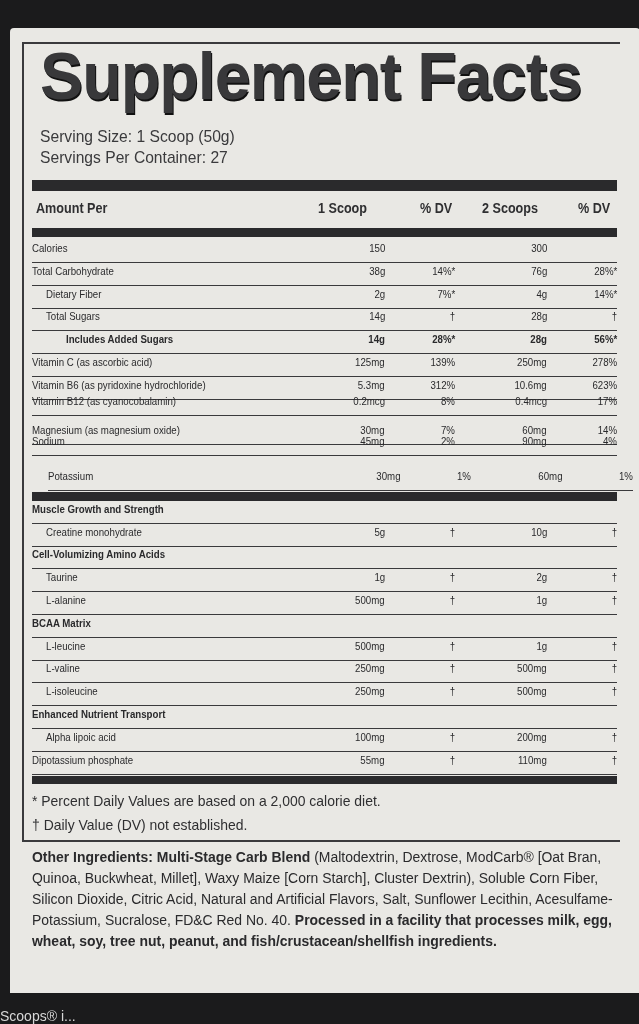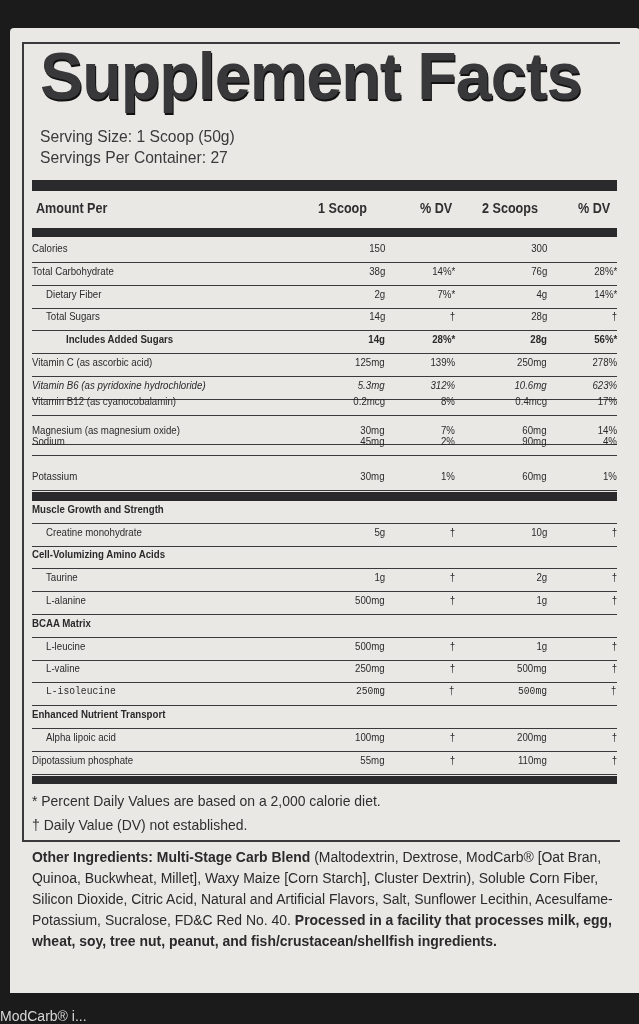--- a/index.html
+++ b/index.html
@@ -115,21 +115,21 @@
       <span class="c v2">28g</span>
       <span class="c d2">56%*</span>
     </div>
     <div class="row" style="top: 354px;">
       <span class="c name">Vitamin C (as ascorbic acid)</span>
       <span class="c v1">125mg</span>
       <span class="c d1">139%</span>
       <span class="c v2">250mg</span>
       <span class="c d2">278%</span>
     </div>
-    <div class="row" style="top: 376.8px; font-style: italic;">
+    <div class="row" style="top: 376.8px;">
       <span class="c name">Vitamin B6 (as pyridoxine hydrochloride)</span>
       <span class="c v1">5.3mg</span>
       <span class="c d1">312%</span>
       <span class="c v2">10.6mg</span>
       <span class="c d2">623%</span>
     </div>
     <div class="row" style="top: 393px; text-align: center;">
       <span class="c name">Vitamin B12 (as cyanocobalamin)</span>
       <span class="c v1">0.2mcg</span>
       <span class="c d1">8%</span>
@@ -143,21 +143,21 @@
       <span class="c v2">60mg</span>
       <span class="c d2">14%</span>
     </div>
     <div class="row" style="top: 433px;">
       <span class="c name">Sodium</span>
       <span class="c v1">45mg</span>
       <span class="c d1">2%</span>
       <span class="c v2">90mg</span>
       <span class="c d2">4%</span>
     </div>
-    <div class="row" style="top: 468px;">
+    <div class="row" style="top: 468px; margin-left: 16px;">
       <span class="c name">Potassium</span>
       <span class="c v1">30mg</span>
       <span class="c d1">1%</span>
       <span class="c v2">60mg</span>
       <span class="c d2">1%</span>
     </div>
     <div class="thick" style="top: 491.8px; height: 9px;"></div>
     <div class="row" style="top: 500.8px;">
       <span class="c name sec">Muscle Growth and Strength</span>
     </div>
@@ -195,21 +195,21 @@
       <span class="c v2">1g</span>
       <span class="c d2">†</span>
     </div>
     <div class="row" style="top: 660.4px;">
       <span class="c indent1">L-valine</span>
       <span class="c v1">250mg</span>
       <span class="c d1">†</span>
       <span class="c v2">500mg</span>
       <span class="c d2">†</span>
     </div>
-    <div class="row" style="top: 683.2px; font-family: Liberation Mono, monospace;">
+    <div class="row" style="top: 683.2px;">
       <span class="c indent1">L-isoleucine</span>
       <span class="c v1">250mg</span>
       <span class="c d1">†</span>
       <span class="c v2">500mg</span>
       <span class="c d2">†</span>
     </div>
     <div class="row" style="top: 706px; text-decoration: underline;">
       <span class="c name sec">Enhanced Nutrient Transport</span>
     </div>
     <div class="row" style="top: 728.8px;">
@@ -232,13 +232,13 @@
 <div class="foot" style="top:792px">* Percent Daily Values are based on a 2,000 calorie diet.</div>
 <div class="foot" style="top:816px">† Daily Value (DV) not established.</div>
 
 <div class="other">
   <b>Other Ingredients:</b>
   <b>Multi-Stage Carb Blend</b>
   <span>(Maltodextrin, Dextrose, ModCarb® [Oat Bran, Quinoa, Buckwheat, Millet], Waxy Maize [Corn Starch], Cluster Dextrin), Soluble Corn Fiber, Silicon Dioxide, Citric Acid, Natural and Artificial Flavors, Salt, Sunflower Lecithin, Acesulfame-Potassium, Sucralose, FD&amp;C Red No. 40.</span>
   <b>Processed in a facility that processes milk, egg, wheat, soy, tree nut, peanut, and fish/crustacean/shellfish ingredients.</b>
 </div>
 
-<div class="bottom-text">ModCarb® i...</div>
+<div class="bottom-text">Scoops® i...</div>
 
 </body></html>

